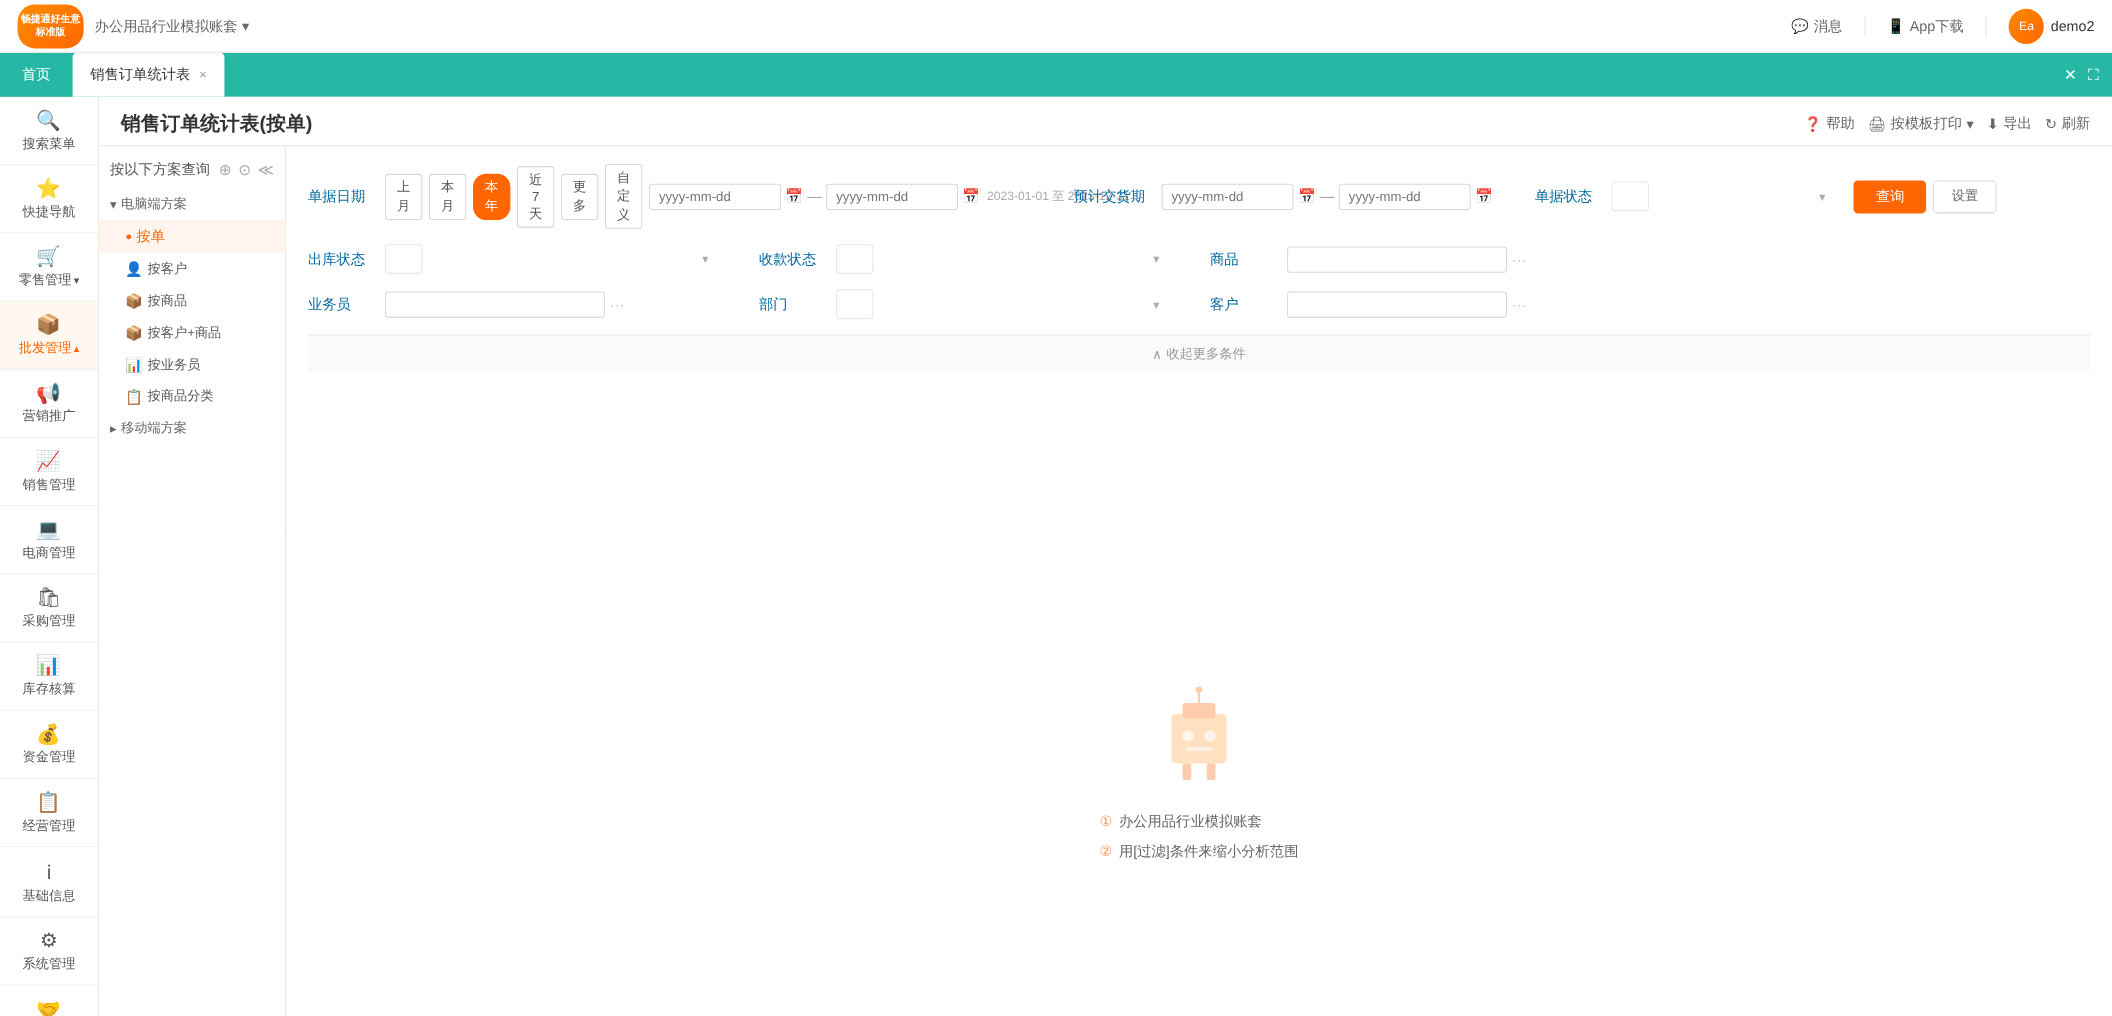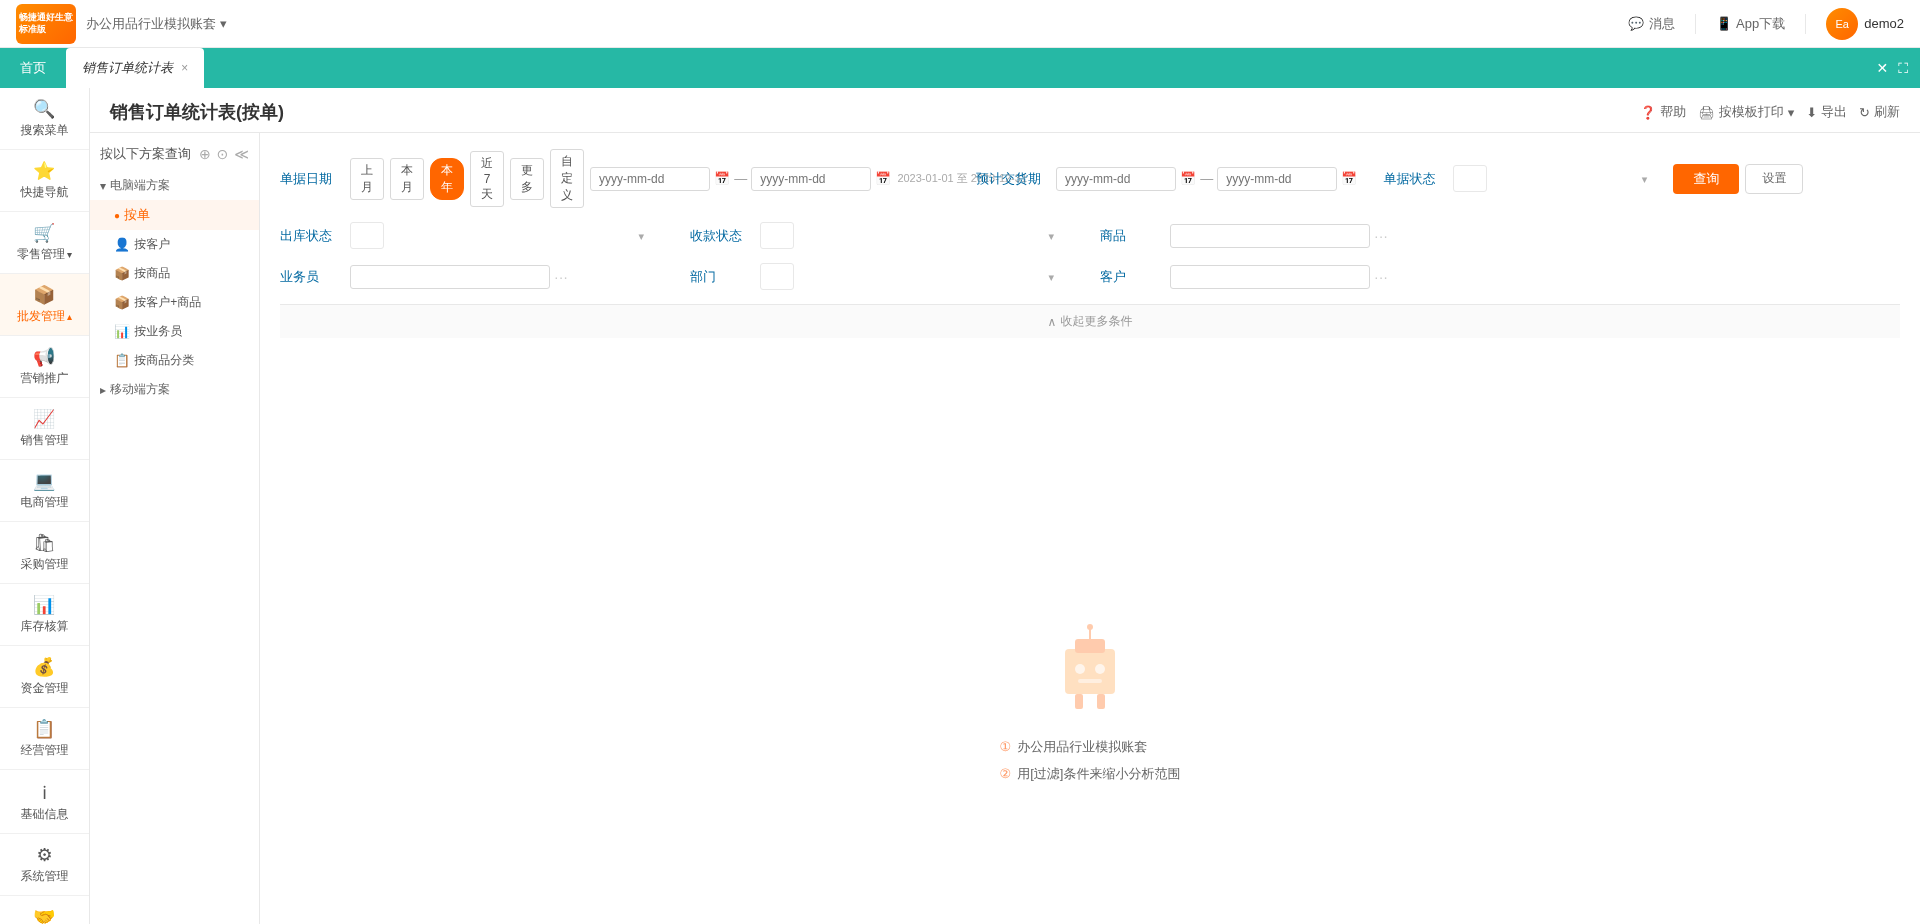--- a/index.html
+++ b/index.html
@@ -14,23 +14,23 @@
       padding: 0 16px;
       border-bottom: 1px solid #e8e8e8;
       justify-content: space-between;
       position: relative;
       z-index: 100;
     }
     .topbar-left { display: flex; align-items: center; gap: 10px; }
     .logo-box {
       width: 60px; height: 40px;
       background: linear-gradient(135deg, #ff8c00, #ff6600);
-      border-radius: 6px;
+      border-radius: 16px;
       display: flex; align-items: center; justify-content: center;
-      color: #fff; font-size: 10px; font-weight: bold; text-align: left; line-height: 1.2;
+      color: #fff; font-size: 10px; font-weight: bold; text-align: center; line-height: 1.2;
       cursor: pointer;
     }
     .topbar-dropdown { display: flex; align-items: center; gap: 4px; color: #666; cursor: pointer; font-size: 13px; }
     .topbar-right { display: flex; align-items: center; gap: 20px; }
     .topbar-action { display: flex; align-items: center; gap: 4px; color: #666; cursor: pointer; font-size: 13px; }
     .avatar {
       width: 32px; height: 32px; border-radius: 50%;
       background: linear-gradient(135deg, #ff8c00, #ff6600);
       display: flex; align-items: center; justify-content: center;
       color: #fff; font-size: 12px; cursor: pointer;
@@ -50,21 +50,20 @@
     }
     .tab-active {
       background: #fff;
       color: #333;
       height: 40px;
       padding: 0 16px;
       display: flex; align-items: center; gap: 8px;
       font-size: 13px;
       cursor: pointer;
       border-radius: 4px 4px 0 0;
-      font-style: italic;
     }
     .tab-close { color: #999; cursor: pointer; font-size: 12px; }
     .tabbar-right { margin-left: auto; display: flex; align-items: center; gap: 10px; padding-right: 12px; }
     .tabbar-icon { color: #fff; cursor: pointer; font-size: 16px; }
 
     
     .main-layout { display: flex; height: calc(924px - 88px); }
 
     
     .sidebar {
@@ -447,21 +446,21 @@
 
             <span class="filter-label" style="margin-left:16px;white-space:nowrap;min-width:70px;">预计交货期</span>
             <div class="date-input-group">
               <input class="date-input" type="text" placeholder="yyyy-mm-dd" style="">
               <span class="cal-icon">📅</span>
               <span class="date-sep">—</span>
               <input class="date-input" type="text" placeholder="yyyy-mm-dd" style="">
               <span class="cal-icon">📅</span>
             </div>
 
-            <span class="filter-label" style="margin-left:16px;white-space:nowrap;">单据状态</span>
+            <span class="filter-label" style="margin-left:28px;white-space:nowrap;">单据状态</span>
             <div class="inline-select-wrap" style="min-width:140px;max-width:200px;">
               <select class="inline-select">
                 <option value=""></option>
               </select>
               <span class="arr">▾</span>
             </div>
 
             <div class="search-buttons" style="margin-left:10px;">
               <button class="btn-search">查询</button>
               <button class="btn-settings">设置</button>

